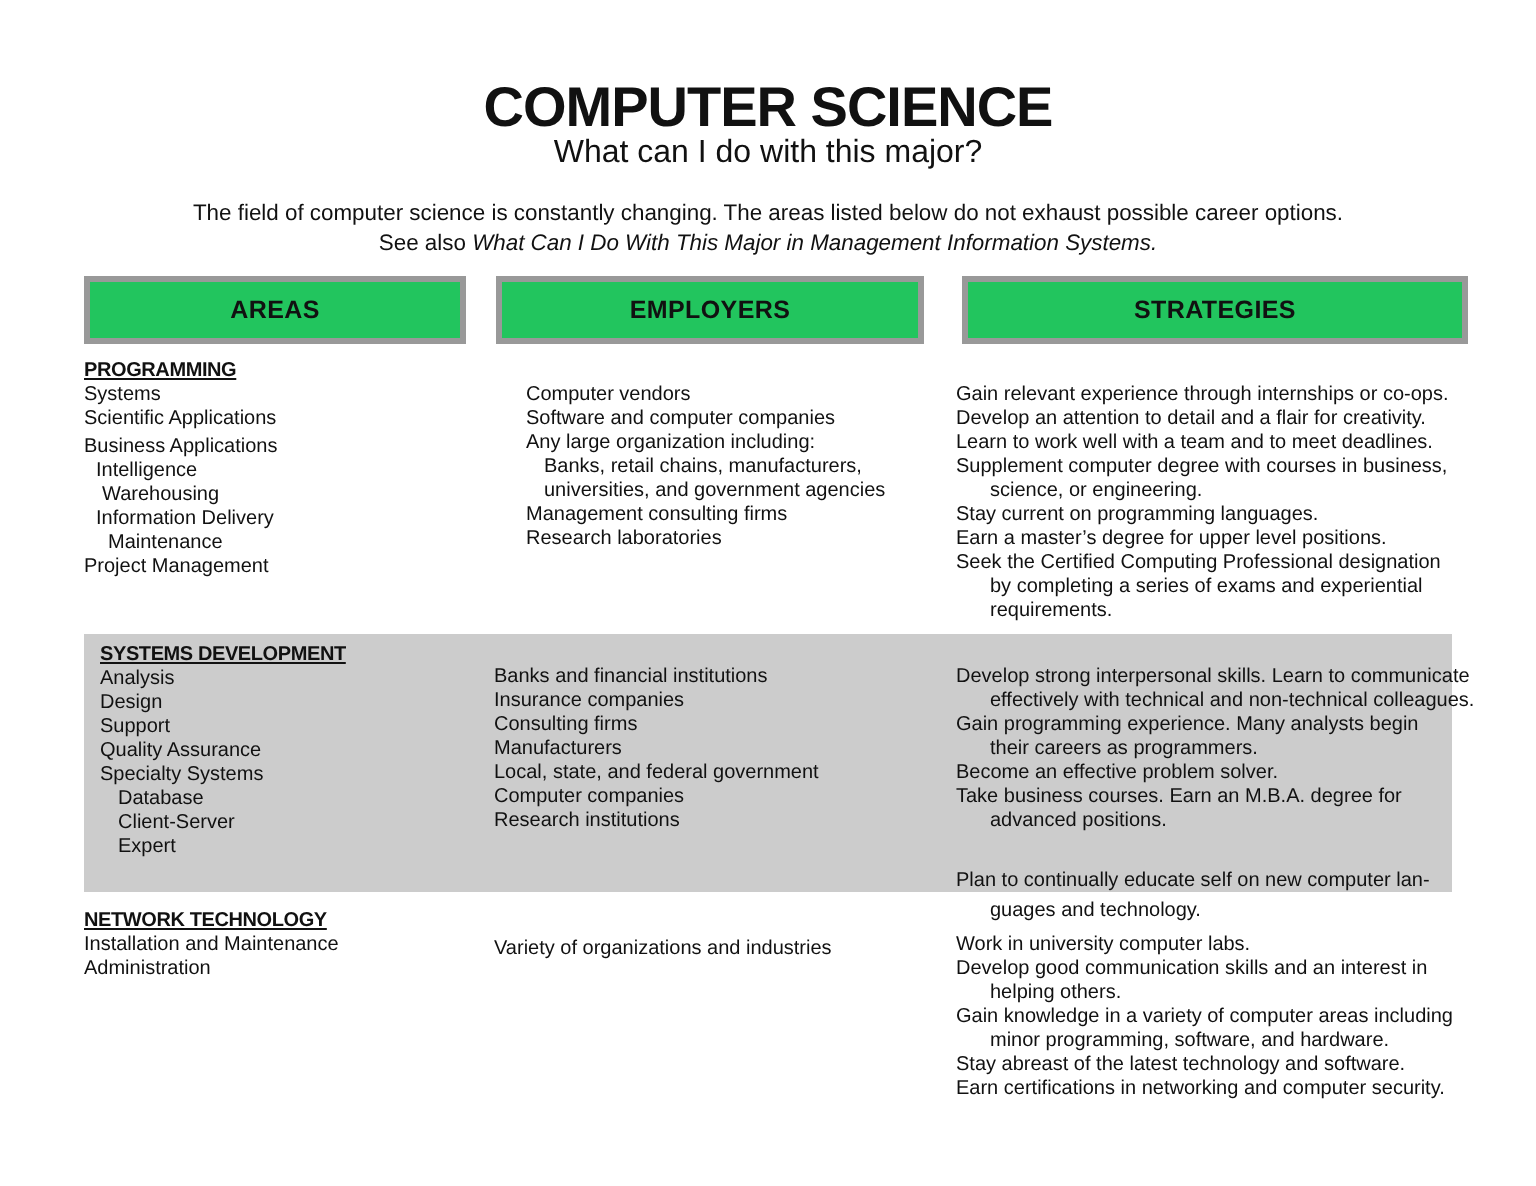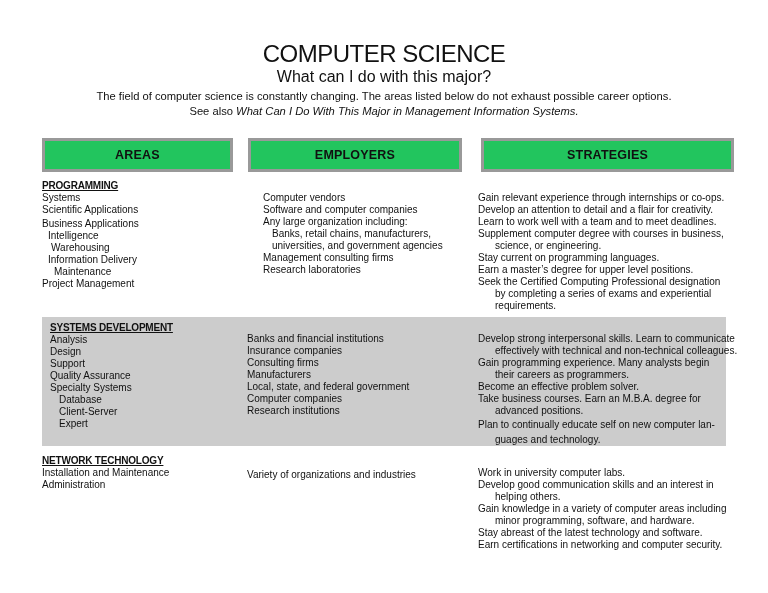--- a/index.html
+++ b/index.html
@@ -1,22 +1,22 @@
 <!DOCTYPE html>
 <html><head>
   <meta charset="utf-8">
   <style>
     html, body { margin: 0; padding: 0; background: #ffffff; }
     body { width: 768px; height: 593px; position: relative; overflow: hidden;
            font-family: "Liberation Sans", sans-serif; color: #111; }
     .title { position: absolute; top: 40px; left: 0; width: 768px; text-align: center;
-             font-size: 24px; font-weight: normal; letter-spacing: -0.5px; line-height: 28px; }
+             font-size: 28px; font-weight: bold; letter-spacing: -0.5px; line-height: 28px; }
     .subtitle { position: absolute; top: 66px; left: 0; width: 768px; text-align: center;
                 font-size: 16px; line-height: 22px; }
-    .intro { position: absolute; top: 89px; left: 0; width: 768px; text-align: center;
+    .intro { position: absolute; top: 100px; left: 0; width: 768px; text-align: center;
              font-size: 11.2px; line-height: 15px; }
     .intro i { font-style: italic; }
     .hdr { position: absolute; top: 138px; height: 28px; border: 3px solid #999;
            background: #22c55e; text-align: center; font-size: 12.5px; font-weight: bold;
            line-height: 28px; letter-spacing: 0.2px; }
     .hdr-areas { left: 42px; width: 185px; }
     .hdr-emp { left: 248px; width: 208px; }
     .hdr-strat { left: 481px; width: 247px; }
     .band { position: absolute; left: 42px; width: 684px; top: 317px; height: 129px; background: #cccccc; }
     .col { position: absolute; font-size: 10px; line-height: 12px; }
@@ -97,21 +97,21 @@
   <div>Research institutions</div>
 </div>
 <div class="col" style="left:478px; top:333px;">
   <div>Develop strong interpersonal skills. Learn to communicate</div>
   <div class="hang">effectively with technical and non-technical colleagues.</div>
   <div>Gain programming experience.  Many analysts begin</div>
   <div class="hang">their careers as programmers.</div>
   <div>Become an effective problem solver.</div>
   <div>Take business courses.  Earn an M.B.A. degree for</div>
   <div class="hang">advanced positions.</div>
-  <div style="margin-top:2px">Plan to continually educate self on new computer lan-</div>
+  <div style="margin-top:18px">Plan to continually educate self on new computer lan-</div>
   <div class="hang" style="margin-top:3px">guages and technology.</div>
 </div>
 
 <div class="col" style="left:42px; top:455px;">
   <div class="sec-title">NETWORK TECHNOLOGY</div>
   <div>Installation and Maintenance</div>
   <div>Administration</div>
 </div>
 <div class="col" style="left:247px; top:469px;">
   <div>Variety of organizations and industries</div>

